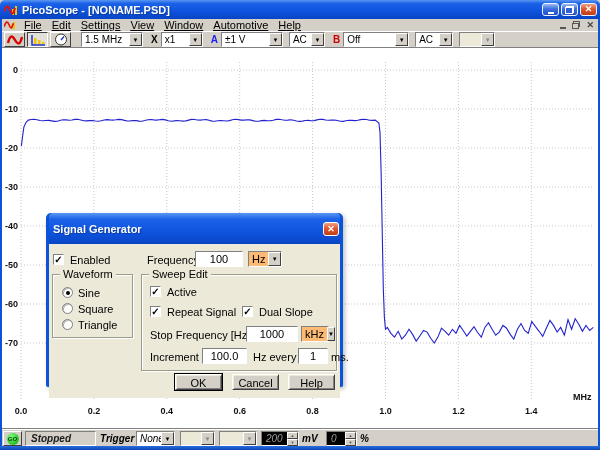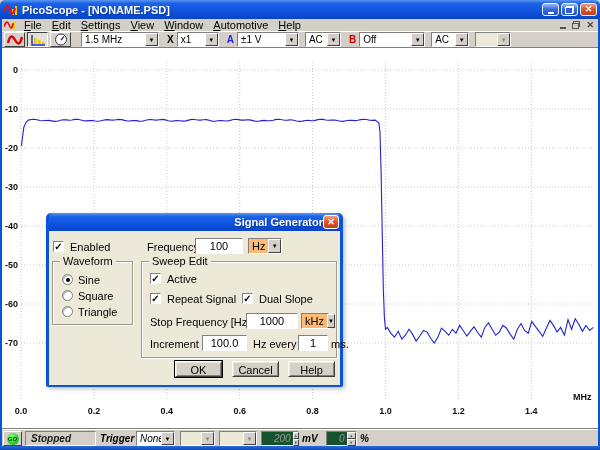--- a/index.html
+++ b/index.html
@@ -20,21 +20,21 @@
     display:flex; align-items:center; justify-content:center; }
   .winbtn.close { background:linear-gradient(180deg,#f0a184 0%,#dd5930 45%,#c23e18 100%); }
   .g-min { display:block; width:6px; height:2px; background:#fff; margin-top:6px; }
   .g-res { position:relative; width:9px; height:8px; }
   .g-res::before { content:""; position:absolute; right:0; top:0; width:6px; height:5px; border:1px solid #fff; }
   .g-res::after  { content:""; position:absolute; left:0; bottom:0; width:6px; height:5px; border:1px solid #fff; background:#2e5fd4; }
 
   
   .menubar { position:absolute; left:0; top:19px; width:600px; height:12px; background:#d4d0c8;
     display:flex; align-items:center; font-size:11px; line-height:12px; }
-  .menu-item { display:inline-block; padding:0 5px; color:#000; }
+  .menu-item { display:inline-block; padding:0 5px; color:#000;text-decoration:underline; }
   .menu-item::first-letter { text-decoration:underline; }
   .mdi-controls { margin-left:auto; display:flex; align-items:center; gap:6px; padding-right:6px; }
   .mdi-g { color:#444; font-size:9px; line-height:10px; font-weight:bold; }
   .mdi-min { display:block; width:6px; height:2px; background:#555; margin-top:5px; }
   .mdi-res { position:relative; width:8px; height:8px; }
   .mdi-res::before { content:""; position:absolute; right:0; top:0; width:5px; height:4px; border:1px solid #555; }
   .mdi-res::after  { content:""; position:absolute; left:0; bottom:0; width:5px; height:4px; border:1px solid #555; background:#d4d0c8; }
 
   
   .toolbar { position:absolute; left:0; top:31px; width:600px; height:17px; background:#d4d0c8;
@@ -64,32 +64,32 @@
   .status-divider { position:absolute; left:0; top:428px; width:600px; height:1px; background:#808080; }
   .statusbar { position:absolute; left:0; top:429px; width:600px; height:17px; background:#d4d0c8; border-top:1px solid #fff; }
   .statusbar > * { position:absolute; top:1px;font-style:italic; }
   .go-btn { left:3px; width:19px; height:15px; background:#d4d0c8; border:1px solid; border-color:#fff #404040 #404040 #fff;
     display:flex; align-items:center; justify-content:center; }
   .go-circle { width:12px; height:12px; border-radius:50%; background:radial-gradient(circle at 35% 30%,#7dff7d,#00a800);
     color:#023c02; font-size:6px; font-weight:bold; display:flex; align-items:center; justify-content:center; }
   .spanel { left:25px; width:71px; height:15px; border:1px solid; border-color:#808080 #fff #fff #808080;
     font-size:10px; font-weight:bold; color:#1a1a1a; padding:1px 0 0 5px; }
   .slabel { font-size:10px; font-weight:bold; color:#000; top:3px; }
-  .spin { height:15px; border:1px solid; border-color:#808080 #fff #fff #808080; background:#14532d; display:flex;padding-left:8px; }
+  .spin { height:15px; border:1px solid; border-color:#808080 #fff #fff #808080; background:#000000; display:flex; }
   .spin .sv { flex:1; font-size:10px; color:#9a9a9a; padding:1px 2px 0 4px; }
   .spin .sbtns { width:11px; display:flex; flex-direction:column; }
   .spin .sb { flex:1; background:#d4d0c8; border:1px solid; border-color:#fff #404040 #404040 #fff;
     font-size:4px; line-height:5px; color:#555; text-align:center; }
 
   
   .dialog { position:absolute; left:46px; top:213px; width:297px; height:174px; z-index:10;
     background:#0a54d8; border-radius:5px 5px 2px 2px; padding:0 3px 3px;
     box-shadow:2px 2px 4px rgba(0,0,0,.25); }
-  .dlg-title { height:18px; display:flex; align-items:center; padding:0 1px 0 4px; border-radius:4px 4px 0 0;
-    background:linear-gradient(180deg,#5a96f2 0%,#1b62e8 20%,#0e52dd 65%,#0845c4 100%);text-align:right; }
+  .dlg-title { height:31px; display:flex; align-items:center; padding:0 1px 0 4px; border-radius:4px 4px 0 0;
+    background:linear-gradient(180deg,#5a96f2 0%,#1b62e8 20%,#0e52dd 65%,#0845c4 100%); }
   .dlg-title .ttl { color:#fff; font-size:11px; font-weight:bold; flex:1; text-shadow:1px 1px 1px #0a3a9e; }
   .dlg-close { width:16px; height:14px; border:1px solid #fff; border-radius:3px;
     background:linear-gradient(180deg,#f0a184 0%,#dd5930 45%,#c23e18 100%);
     color:#fff; font-size:9px; font-weight:bold; display:flex; align-items:center; justify-content:center; }
   .dlg-client { position:relative; width:291px; height:154px; background:#ece9d8; font-size:11px; }
   .dlg-client .abs { position:absolute; }
   .cb { width:11px; height:11px; background:#fff; border:1px solid; border-color:#808080 #fff #fff #808080;
     display:inline-flex; align-items:center; justify-content:center; }
   .cb .mark { color:#000; font-size:10px; font-weight:bold; line-height:9px; margin-top:-1px; }
   .rb { width:11px; height:11px; border-radius:50%; background:#fff; border:1px solid #808080;
@@ -168,21 +168,21 @@
         <rect x="8" y="6" width="2.5" height="4" fill="#f5c400"></rect>
         <rect x="12" y="8" width="2.5" height="2" fill="#f5c400"></rect>
       </svg>
     </span>
     <span class="tbtn">
       <svg width="14" height="13" viewBox="0 0 14 13">
         <circle cx="7" cy="6.5" r="5.5" fill="#fff" stroke="#333" stroke-width="1"></circle>
         <line x1="7" y1="7" x2="10" y2="3.5" stroke="#2233cc" stroke-width="1.4"></line>
       </svg>
     </span>
-    <span class="combo" style="width:78px;margin-left:8px">
+    <span class="combo" style="width:62px;margin-left:8px">
       <span class="ct">1.5 MHz</span>
       <span class="ca">▼</span>
     </span>
     <span class="lbl">X</span>
     <span class="combo" style="width:42px">
       <span class="ct">x1</span>
       <span class="ca">▼</span>
     </span>
     <span class="lbl a">A</span>
     <span class="combo" style="width:62px">

